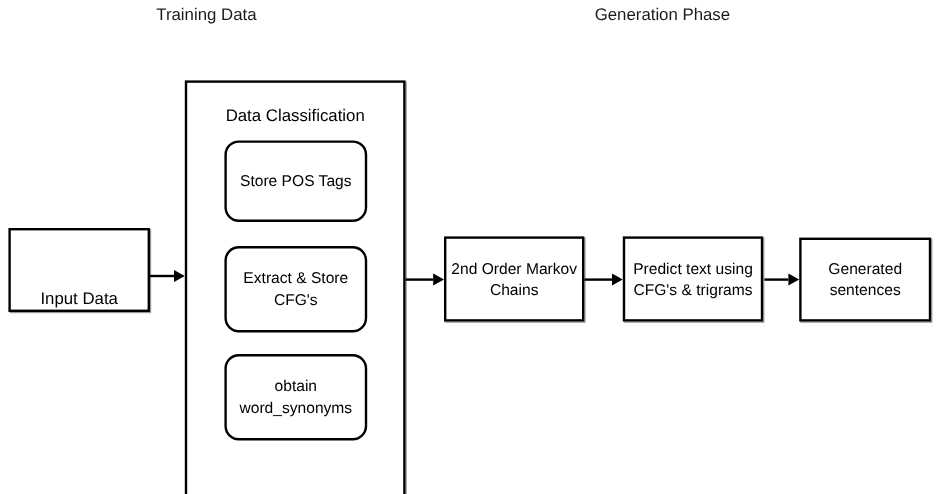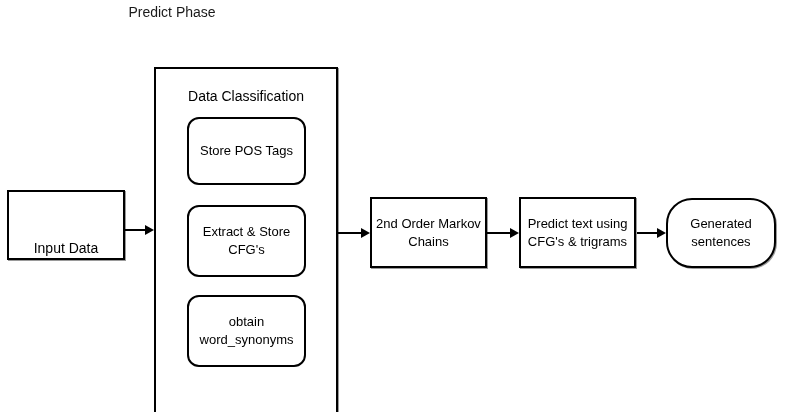--- a/index.html
+++ b/index.html
@@ -64,21 +64,21 @@
     text-align: center;
     font-size: 13px;
     line-height: 1.4;
   }
   #step-pos     { top: 48px;  height: 68px; }
   #step-extract { top: 136px; height: 72px; }
   #step-obtain  { top: 226px; height: 72px; }
 
   #node-markov    { left: 370px; top: 197px; width: 117px; height: 71px; }
   #node-predict   { left: 519px; top: 197px; width: 117px; height: 71px; }
-  #node-generated { left: 666px; top: 198px; width: 110px; height: 70px; border-radius: 26px; }
+  #node-generated { left: 666px; top: 198px; width: 110px; height: 70px; }
 
   .arrow {
     position: absolute;
     height: 2px;
     background: #000000;
   }
   .arrow::after {
     content: "";
     position: absolute;
     right: -9px;
@@ -91,22 +91,23 @@
   #arrow-1 { left: 125px; top: 229px; width: 20px; }
   #arrow-2 { left: 338px; top: 232px; width: 23px; }
   #arrow-3 { left: 487px; top: 232px; width: 23px; }
   #arrow-4 { left: 637px; top: 232px; width: 20px; }
 </style>
 </head>
 <body>
 
 <div class="canvas">
 
-  <div class="phase-label" id="phase-training">Predict Phase</div>
+  <div class="phase-label" id="phase-training">Training Data</div>
 
+  <div class="phase-label" id="phase-generation">Generation Phase</div>
 
   <div class="rect-box" id="node-input">
     <span class="lbl">Input Data</span>
   </div>
 
   <div class="arrow" id="arrow-1"></div>
 
   <div class="rect-box" id="node-classification">
     <div class="group-title">Data Classification</div>
 

